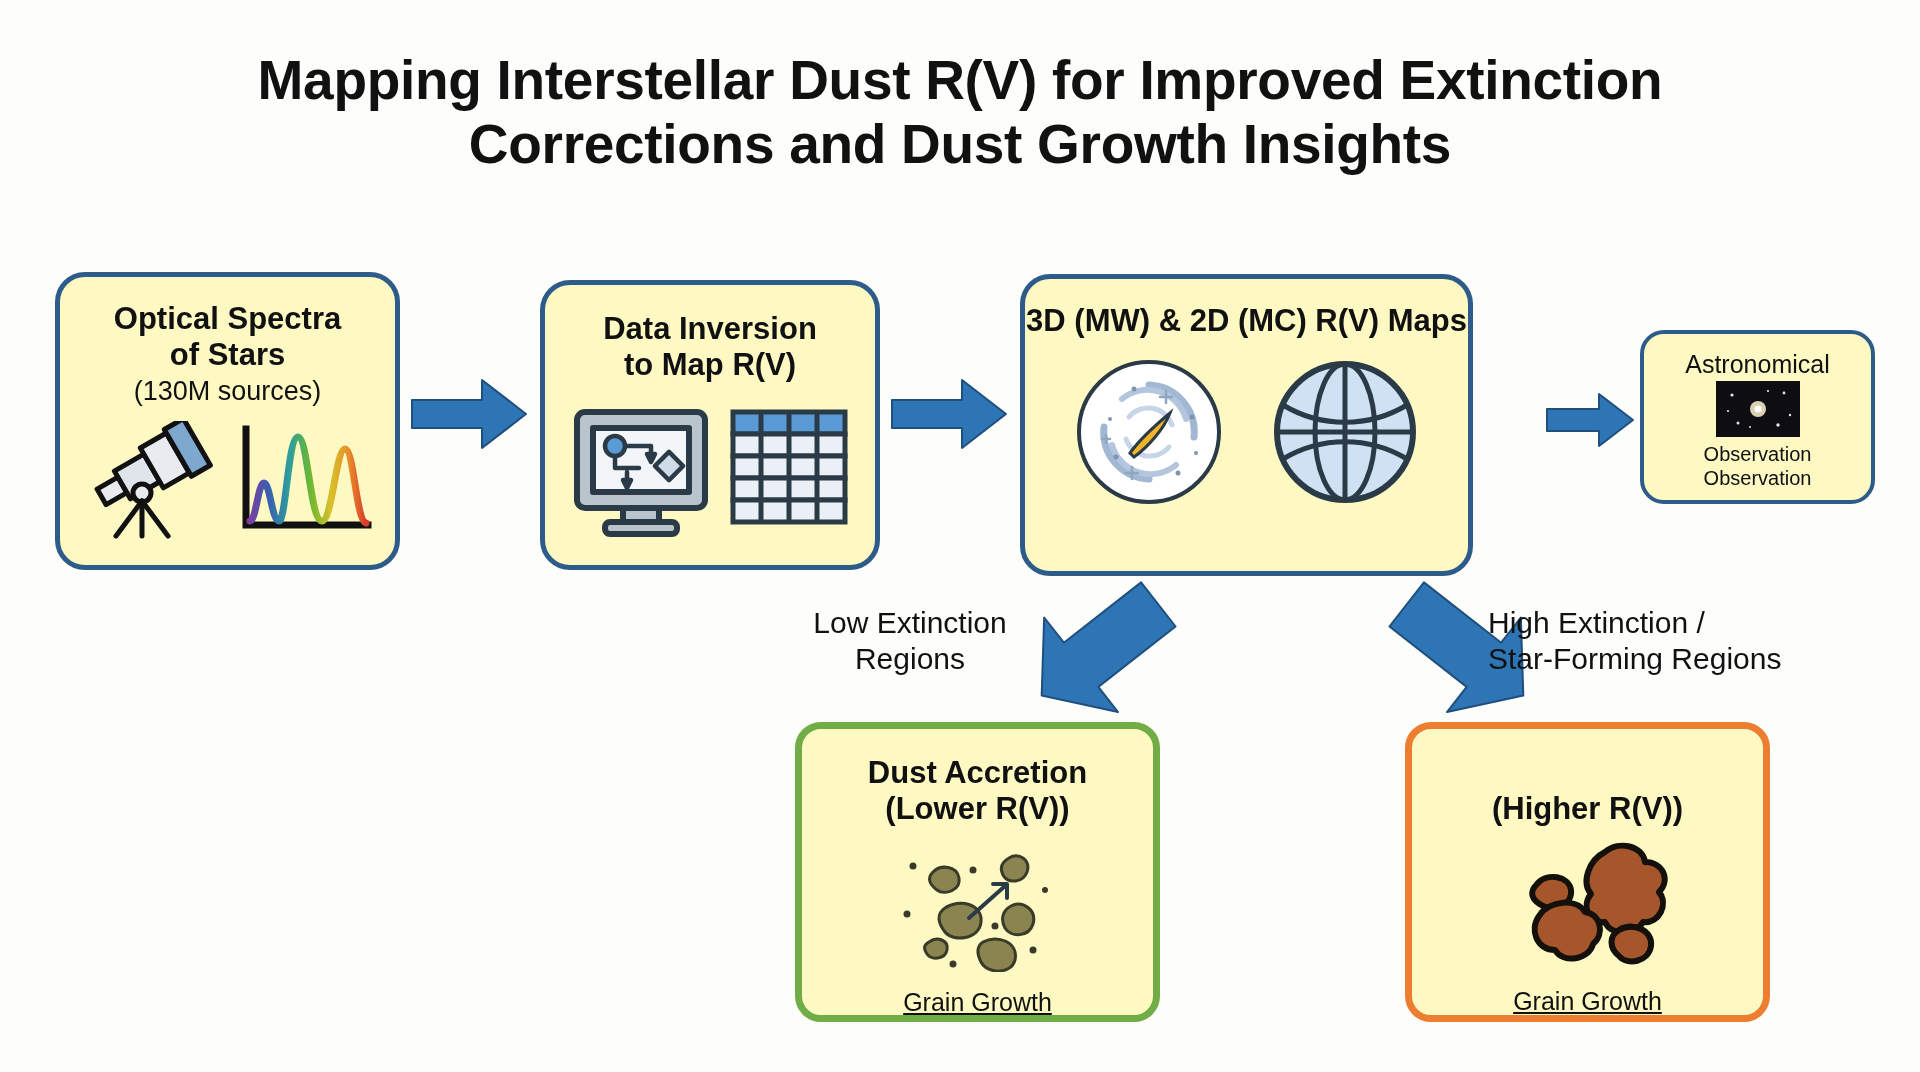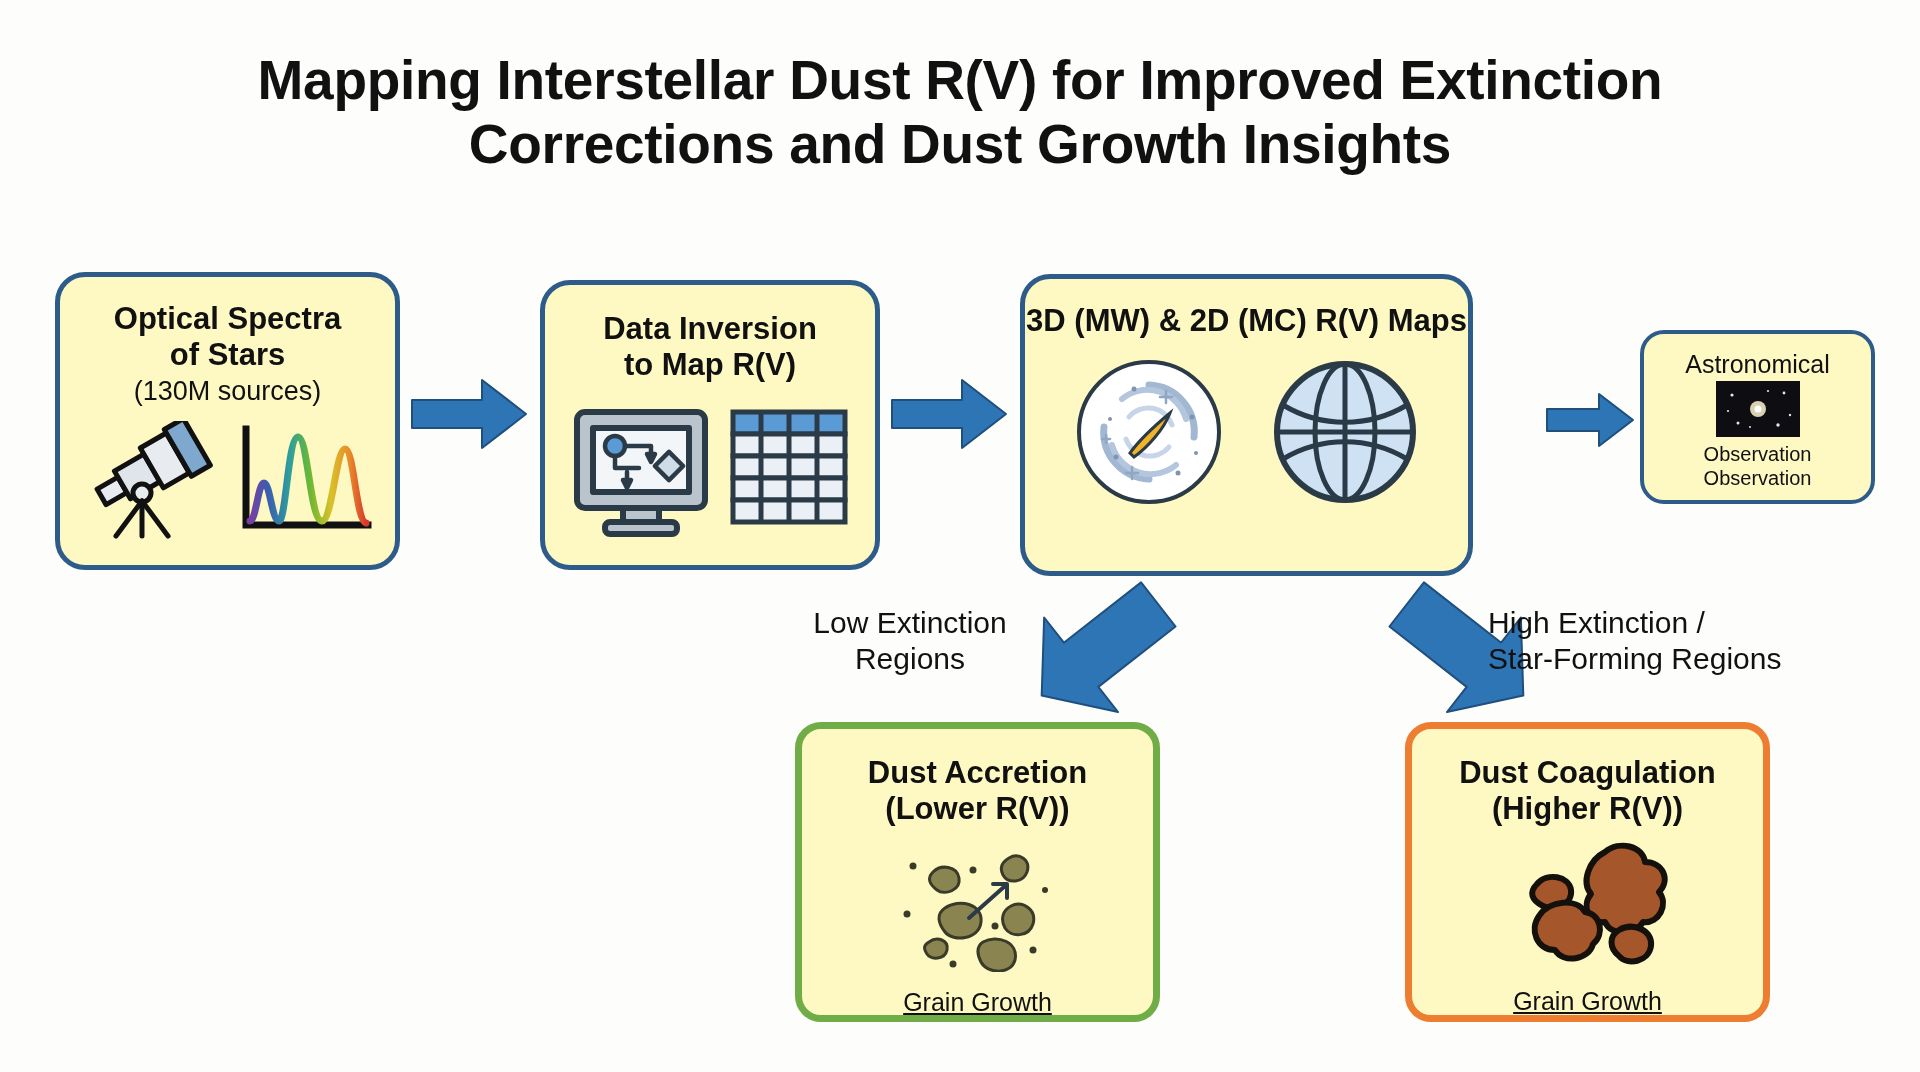--- a/index.html
+++ b/index.html
@@ -383,21 +383,21 @@
           <line x1="86" y1="76" x2="122" y2="44"></line>
           <path d="M110 42 L124 42 L124 56" stroke-linejoin="round"></path>
         </g>
       </svg>
     </span>
     <div class="box-caption" style="margin-top:12px;">Grain Growth</div>
   </div>
 
   <div class="box box-orange" id="box-coagulation">
     <div class="box-title">
-      <span>Dust Coagulation</span><br>
+      <br>
       <span>(Higher R(V))</span>
     </div>
     <span style="margin-top:10px;">
       <svg width="190" height="135" viewBox="0 0 190 135">
         <g fill="#a5562a" stroke="#14100c" stroke-width="6" stroke-linejoin="round">
 
           <path d="M112 14 C126 2, 150 8, 152 24 C170 24, 178 42, 166 54
                    C176 66, 166 86, 150 84 C142 98, 118 98, 112 84
                    C96 86, 88 68, 98 56 C88 44, 96 22, 112 14 Z"></path>
 

